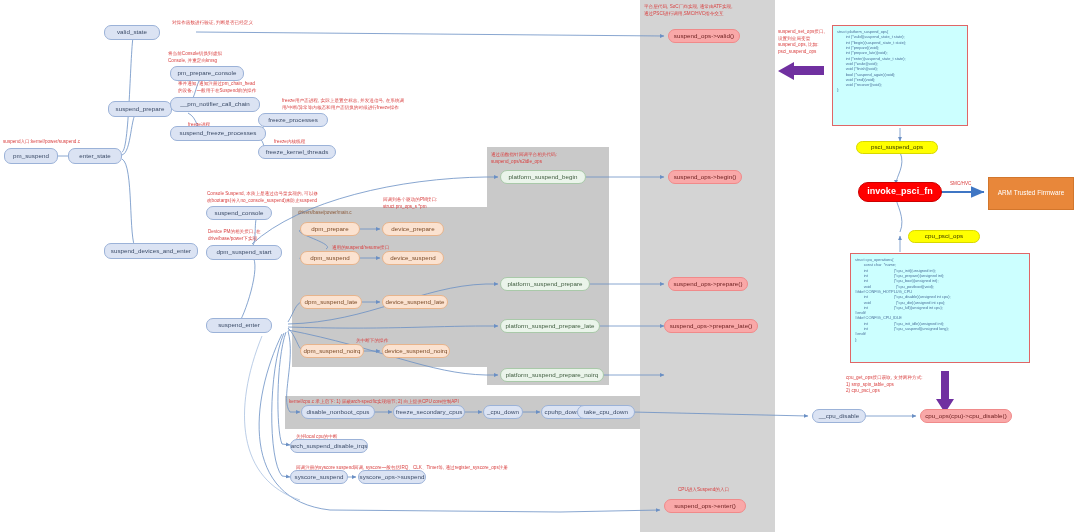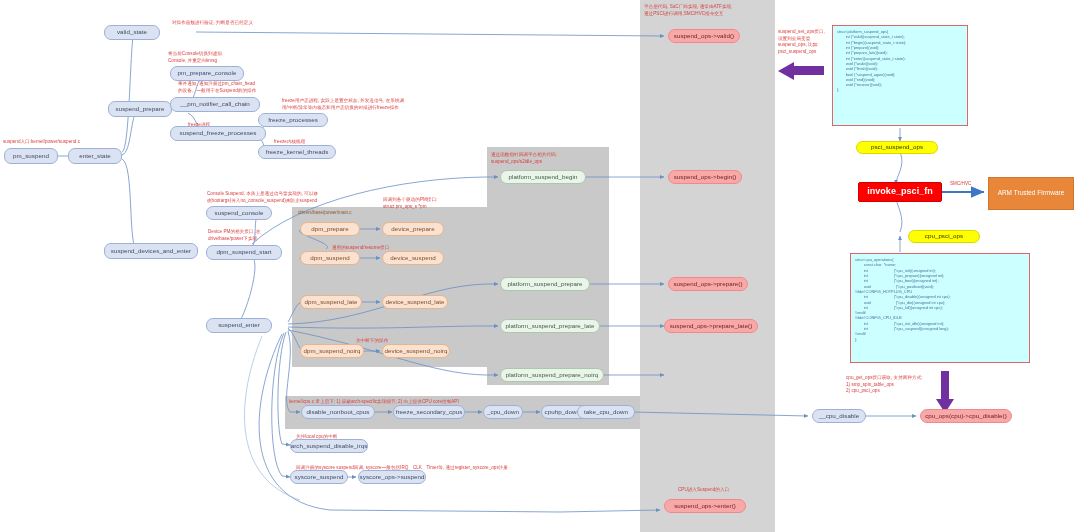--- a/index.html
+++ b/index.html
@@ -26,21 +26,21 @@
     line-height:1.05;
     letter-spacing:.05px;
     white-space:nowrap;
     padding:0 4px;
   }
   .n-blue{background:#dbe3f3;border:.7px solid #9bb2d8;color:#3a4a66;}
   .n-peach{background:#fbe2d0;border:.7px solid #e7b48c;color:#7a4a26;}
   .n-pink{background:#f9a8a8;border:.7px solid #f08a8a;color:#6d2020;}
   .n-mint{background:#eaf4ea;border:.7px solid #a9c9a9;color:#3c5a3c;}
   .n-yellow{background:#ffff00;border:.7px solid #d8d800;color:#333300;border-radius:9px;}
-  .n-red{background:#ff0000;border:1px solid #cc0000;color:#ffffff;border-radius:2px;font-size:9px;font-weight:bold;}
+  .n-red{background:#ff0000;border:1px solid #cc0000;color:#ffffff;border-radius:10px;font-size:9px;font-weight:bold;}
   .n-orange{background:#e8873a;border:1px solid #d2762c;color:#ffffff;border-radius:0;font-size:6.4px;}
 
   
   .anno{
     position:absolute;
     color:#d94040;
     font-size:4.6px;
     line-height:1.45;
     white-space:pre;
     letter-spacing:.02px;

